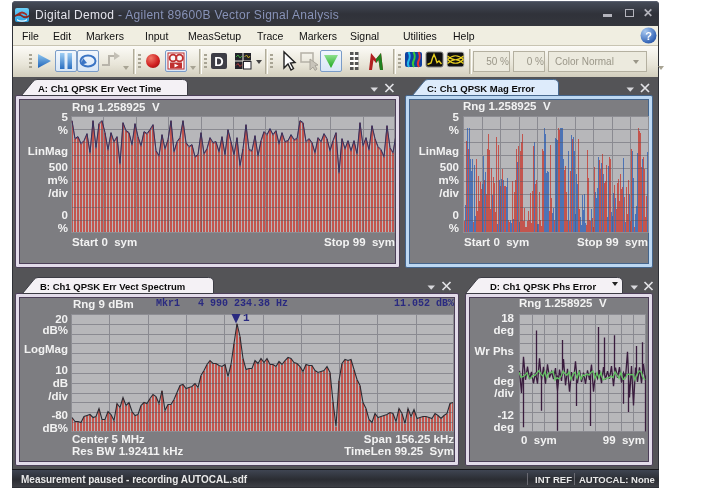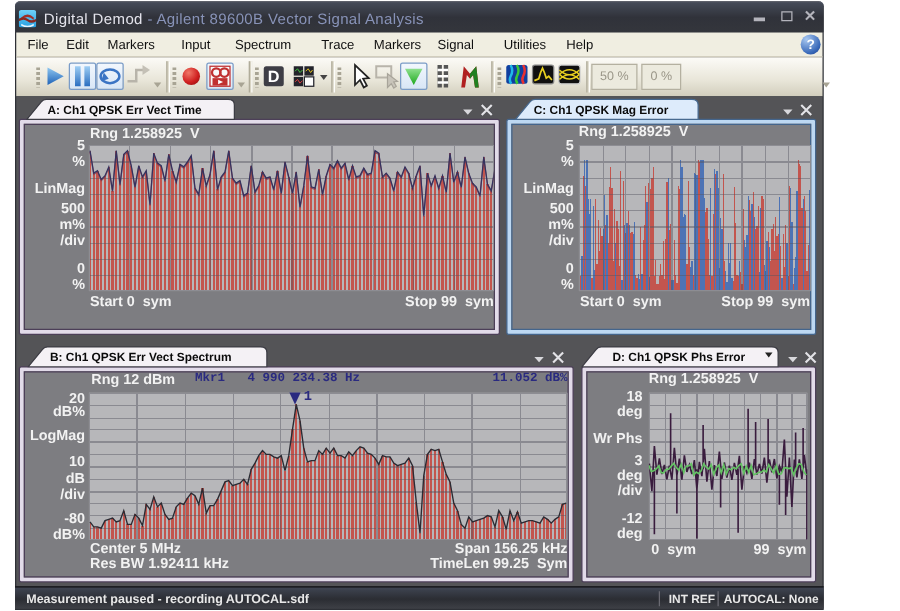--- a/index.html
+++ b/index.html
@@ -20,21 +20,21 @@
 .tbox svg{position:absolute;left:0;top:0}
 .th{position:absolute;top:8px;width:3px;height:16px;
  background:repeating-linear-gradient(#a8a494 0 2px,transparent 2px 4px)}
 .tr{position:absolute;top:3px;width:3px;height:25px;border-left:1px solid #b0ac9a;
  border-right:1px solid #fdfdfa;background:#d8d4c4}
 .tda{position:absolute;top:20px;width:0;height:0;border-left:3px solid transparent;
  border-right:3px solid transparent;border-top:4px solid #a8a494}
 .tda2{position:absolute;top:14px;width:0;height:0;border-left:3px solid transparent;
  border-right:3px solid transparent;border-top:4px solid #444}
 .tfield{position:absolute;top:5px;height:21px;border:1px solid #b4b0a0;background:#eceade;
- font-size:10px;color:#9a9688;text-align:center;padding-top:4px}
+ font-size:10px;color:#9a9688;text-align:right;padding-top:4px}
 #work{position:absolute;left:13px;top:77px;width:645px;height:392px;background:#545457}
 #status{position:absolute;left:12px;top:469px;width:647px;height:18px;
  background:linear-gradient(#3f4552,#2b2d33 55%,#3e4046);border-top:1px solid #16161a}
 #status div{position:absolute;top:4px;font-size:10px;font-weight:bold;color:#e8e8e8}
 .panel{position:absolute;border:1px solid #4c3f58;background:#e2dbe9;border-radius:2px;padding:3px}
 .panel .in{width:100%;height:100%;border:1px solid #4c3f58;background:#7d7d81}
 .cpanel{border-color:#44658c;background:#bdd8f2}
 .cpanel .in{border-color:#44658c}
 .tabtxt{position:absolute;font-size:9.5px;font-weight:bold;color:#0a0a0a}
 .wl{position:absolute;font-size:11.5px;font-weight:bold;color:#f2f2f2;white-space:nowrap}
@@ -58,21 +58,21 @@
     <div class="txt">Digital Demod <b>- Agilent 89600B Vector Signal Analysis</b></div>
 <div style="position:absolute;left:591px;top:12px;width:9px;height:3px;background:#b4b4bc"></div>
 <div style="position:absolute;left:613px;top:7px;width:9px;height:8px;border:1.5px solid #b4b4bc"></div>
 <div style="position:absolute;left:631px;top:4px;font-size:12px;font-weight:bold;color:#b4b4bc">✕</div>
 </div>
 <div id="menubar">
 <div class="mi" style="left:9px">File</div>
     <div class="mi" style="left:40px">Edit</div>
     <div class="mi" style="left:73px">Markers</div>
     <div class="mi" style="left:132px">Input</div>
-    <div class="mi" style="left:175px">Spectrum</div>
+    <div class="mi" style="left:175px">MeasSetup</div>
     <div class="mi" style="left:244px">Trace</div>
     <div class="mi" style="left:286px">Markers</div>
     <div class="mi" style="left:337px">Signal</div>
     <div class="mi" style="left:390px">Utilities</div>
     <div class="mi" style="left:440px">Help</div>
 <svg style="position:absolute;left:627px;top:1px" width="17" height="17">
 <circle cx="8.5" cy="8.5" r="8" fill="url(#gh)"></circle>
       <text x="8.5" y="12.5" text-anchor="middle" font-size="11" font-weight="bold" fill="#fff" font-family="Liberation Sans">?</text>
 <defs>
         <radialGradient id="gh" cx="0.3" cy="0.25" r="1">
@@ -198,20 +198,21 @@
       <rect x="1" y="1" width="17" height="15" rx="2" fill="#101010" stroke="#888"></rect>
       <path d="M2.5 13.5 L6 12 L7.5 7 L9 3.5 L10.5 7 L12 11.5 L14 10 L16.5 13" stroke="#e8d020" stroke-width="1.4" fill="none"></path>
     </svg>
     <svg class="ti" style="left:433px;top:5px" width="20" height="20">
       <rect x="1" y="1" width="17" height="15" rx="2" fill="#101010" stroke="#ccc"></rect>
       <path d="M1.5 5 Q9.5 12.5 17.5 5 M1.5 12.5 Q9.5 5 17.5 12.5 M1.5 8.5 Q9.5 1 17.5 8.5 M1.5 8.5 Q9.5 16 17.5 8.5" stroke="#e8d020" stroke-width="1.1" fill="none"></path>
     </svg>
     <div class="tr" style="left:456px"></div>
     <div class="tfield" style="left:460px;width:37px">50 %</div>
     <div class="tfield" style="left:500px;width:32px">0 %</div>
+    <div class="tfield" style="left:535px;width:99px;text-align:left;padding-left:6px">Color Normal<span style="position:absolute;right:7px;top:8px;width:0;height:0;border-left:3.5px solid transparent;border-right:3.5px solid transparent;border-top:4px solid #9a9688"></span></div>
     <div class="tda" style="left:645px"></div>
   </div>
 <div id="work"></div>
 <div class="panel" style="left:15px;top:95px;width:385px;height:173px">
     <div class="in"></div>
   </div>
 <div class="panel cpanel" style="left:405px;top:95px;width:248px;height:173px">
     <div class="in"></div>
   </div>
 <div class="panel" style="left:15px;top:293px;width:444px;height:173px">
@@ -297,21 +298,21 @@
 <div class="wl" style="left:349px;top:111px;width:110px;text-align:right">5</div>
 <div class="wl" style="left:349px;top:124px;width:110px;text-align:right">%</div>
 <div class="wl" style="left:349px;top:145px;width:110px;text-align:right">LinMag</div>
 <div class="wl" style="left:349px;top:161px;width:110px;text-align:right">500</div>
 <div class="wl" style="left:349px;top:174px;width:110px;text-align:right">m%</div>
 <div class="wl" style="left:349px;top:187px;width:110px;text-align:right">/div</div>
 <div class="wl" style="left:349px;top:209px;width:110px;text-align:right">0</div>
 <div class="wl" style="left:349px;top:222px;width:110px;text-align:right">%</div>
 <div class="wl" style="left:464px;top:236px">Start 0&nbsp; sym</div>
 <div class="wl" style="left:538px;top:236px;width:110px;text-align:right">Stop 99&nbsp; sym</div>
-<div class="wl" style="left:73px;top:298px">Rng 12 dBm</div>
+<div class="wl" style="left:73px;top:298px">Rng 9 dBm</div>
 <div class="ml" style="left:156px;top:298px">Mkr1&nbsp;&nbsp;&nbsp;4 990 234.38 Hz</div>
 <div class="ml" style="left:344px;top:298px;width:110px;text-align:right">11.052 dB%</div>
 <div class="wl" style="left:-42px;top:313px;width:110px;text-align:right">20</div>
 <div class="wl" style="left:-42px;top:324px;width:110px;text-align:right">dB%</div>
 <div class="wl" style="left:-42px;top:343px;width:110px;text-align:right">LogMag</div>
 <div class="wl" style="left:-42px;top:364px;width:110px;text-align:right">10</div>
 <div class="wl" style="left:-42px;top:377px;width:110px;text-align:right">dB</div>
 <div class="wl" style="left:-42px;top:390px;width:110px;text-align:right">/div</div>
 <div class="wl" style="left:-42px;top:409px;width:110px;text-align:right">-80</div>
 <div class="wl" style="left:-42px;top:422px;width:110px;text-align:right">dB%</div>

